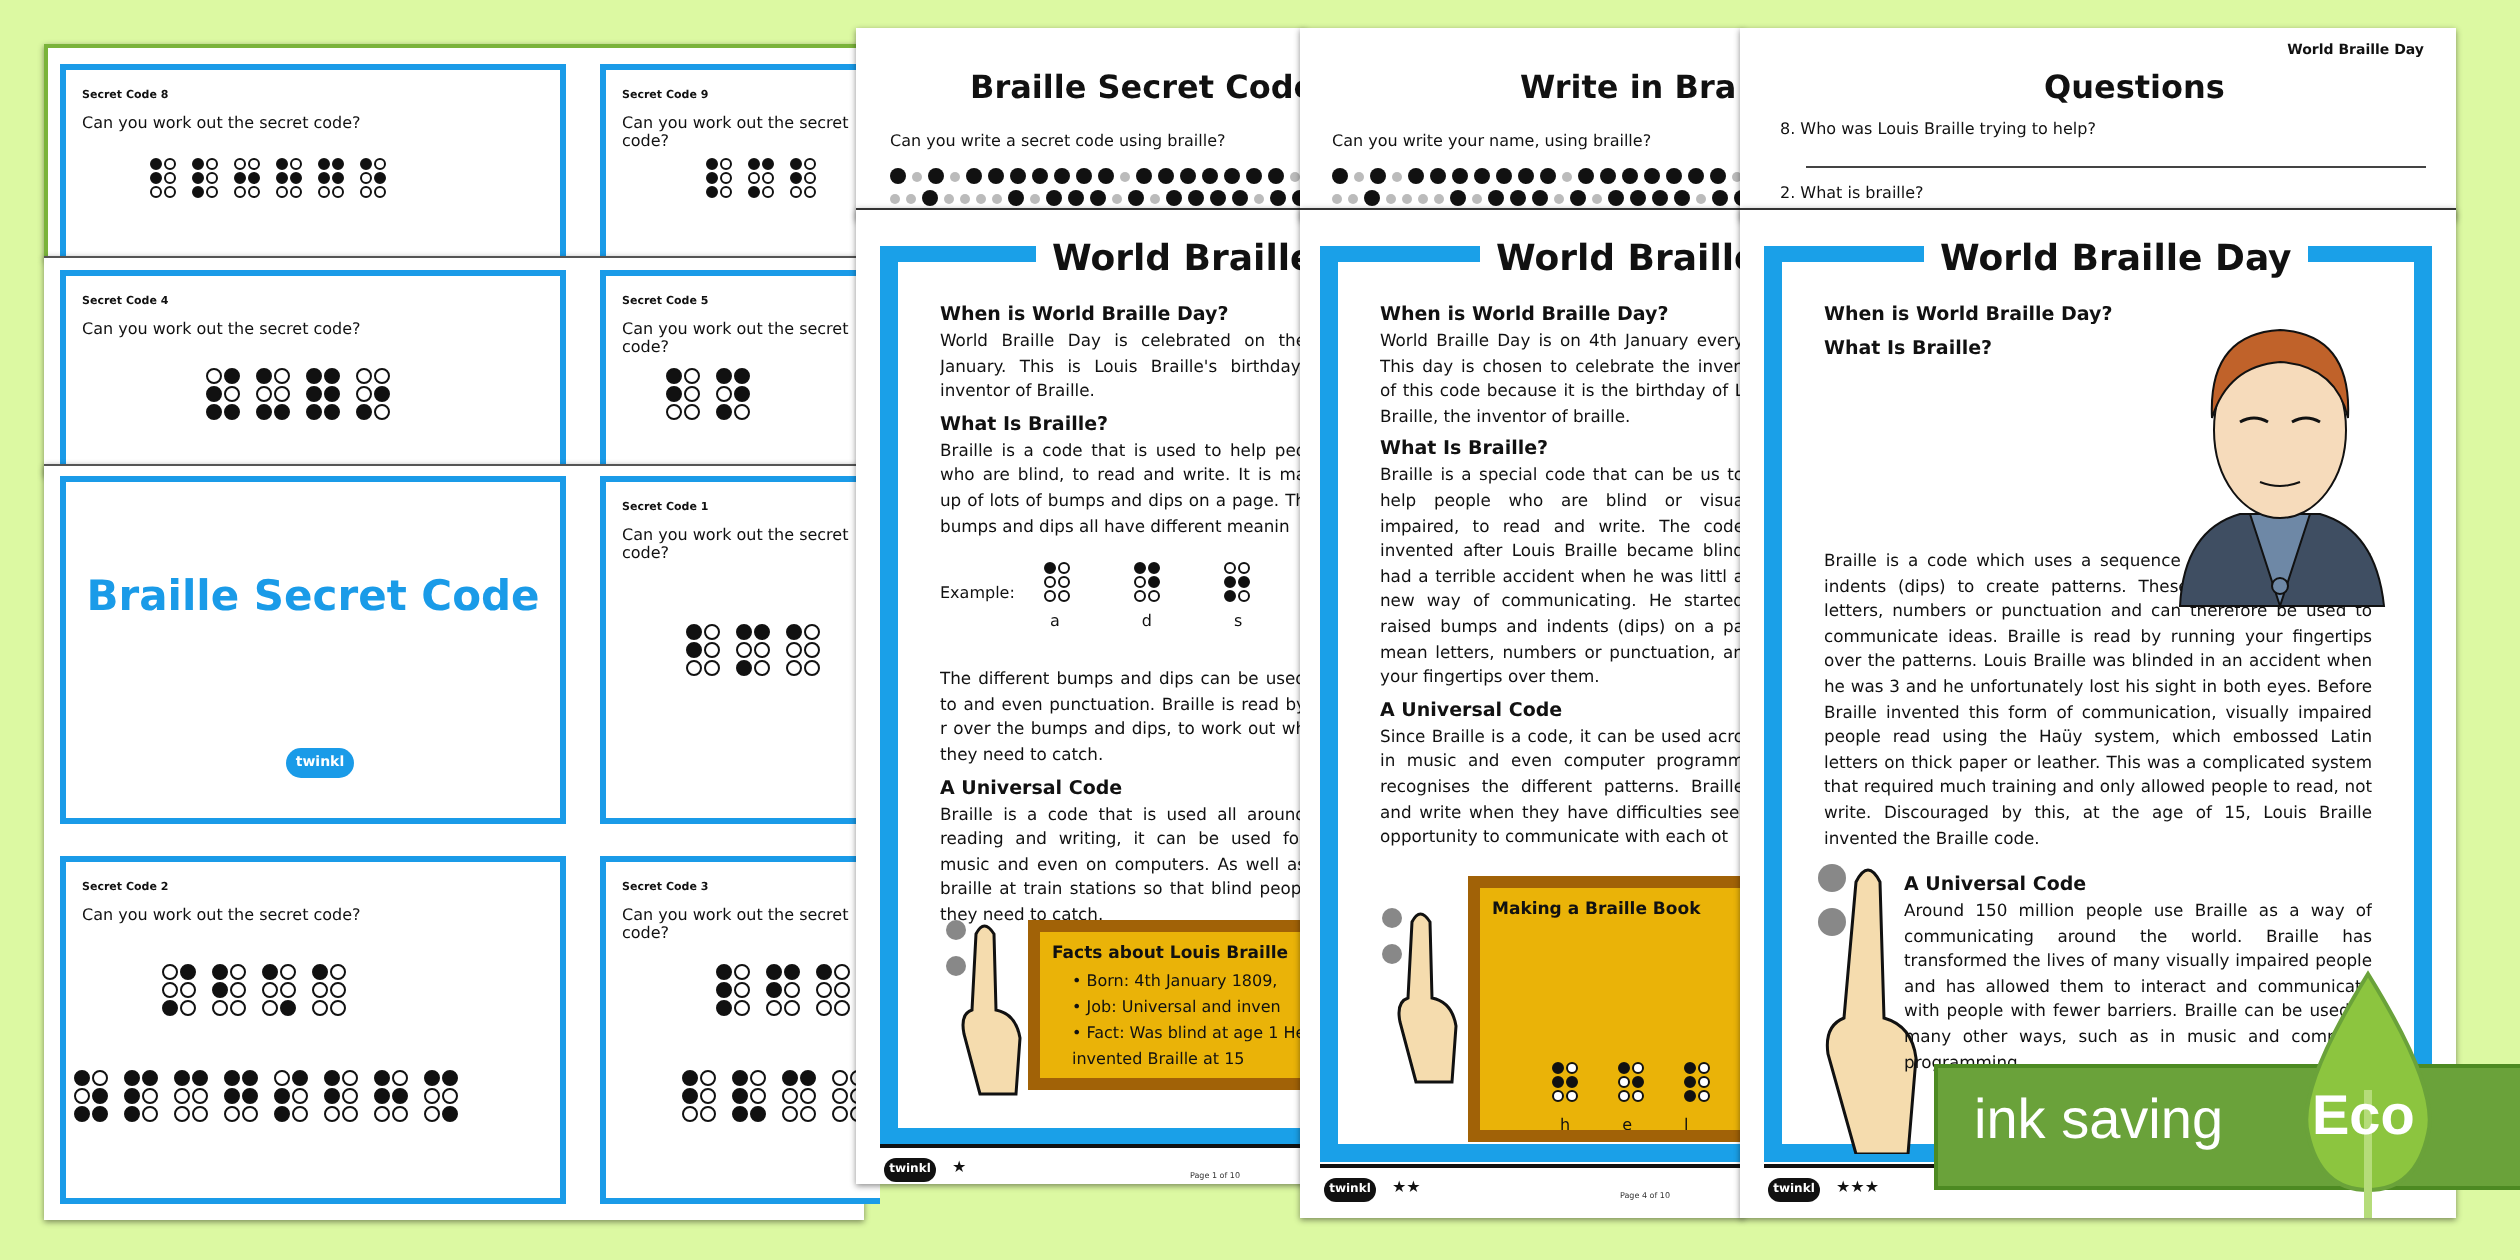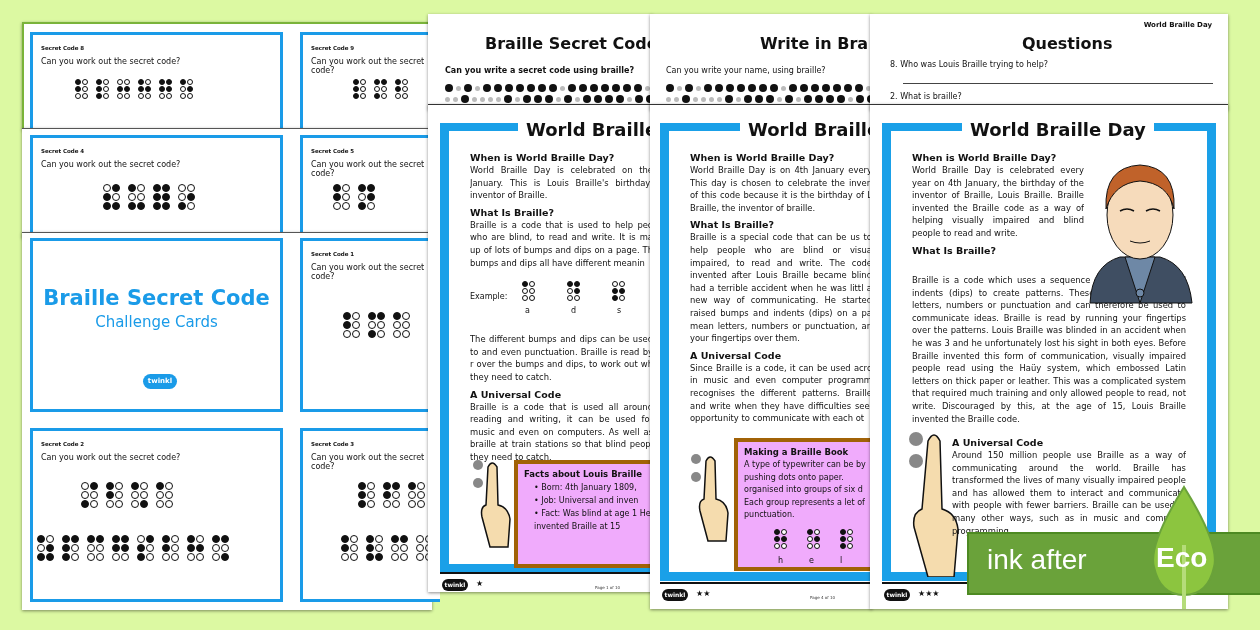--- a/index.html
+++ b/index.html
@@ -20,21 +20,21 @@
 .blue-frame{position:absolute;border:9px solid #1aa0e8;border-top-width:8px}
 .bft{position:absolute;background:#fff;font-weight:bold;font-size:18px;padding:0 8px;white-space:nowrap}
 .txt{position:absolute;font-size:8.4px;line-height:12.6px;color:#111;overflow:hidden}
 .txt h4{font-size:9.5px;line-height:13px;margin-top:2px}
 .txt p{text-align:justify}
 .foot{position:absolute;border-top:2px solid #111}
 .tw-b{position:absolute;background:#111;color:#fff;border-radius:8px;font-size:6px;font-weight:bold;text-align:center;line-height:12px}
 .star{position:absolute;font-size:8px;color:#111}
 .pg{position:absolute;font-size:4px;color:#333}
 .hand{position:absolute}
-.fact{position:absolute;border:4px solid #a16207;background:#f0abfc;font-size:8px;line-height:13px;padding:4px 6px;overflow:hidden}
+.fact{position:absolute;border:6px solid #a16207;background:#eab308;font-size:8px;line-height:13px;padding:4px 6px;overflow:hidden}
 .fact b{font-size:8.5px}
 .eco{position:absolute;left:967px;top:532px;width:293px;height:63px;background:#6aa23a;border:2px solid #4d8a22;border-right:none}
 .eco-t{position:absolute;left:18px;top:10px;color:#fff;font-size:28px;font-family:"Liberation Sans",sans-serif}
 .leaf{position:absolute;left:1148px;top:485px;width:72px;height:124px}
 .eco-l{position:absolute;left:1156px;top:542px;color:#fff;font-size:28px;font-weight:bold;font-family:"Liberation Sans",sans-serif}
 .dotrow{position:absolute;display:flex;gap:3px;align-items:center}
 .sd{border-radius:50%;background:#111}
 .sd.g{background:#bbb}
 </style>
 </head>
@@ -184,21 +184,20 @@
         <div class="d f"></div>
         <div class="d f"></div>
         <div class="d"></div>
       </div>
     </div>
 </div>
 
 <div class="sheet" style="left:22px;top:232px;width:410px;height:378px;border-top:1px solid #555"></div>
 <div class="card" style="left:30px;top:238px;width:253px;height:174px">
   <div class="cover-t" style="top:45px;font-size:21px">Braille Secret Code</div>
-  <div class="cover-t" style="top:72px;font-size:15px;font-weight:normal">Challenge Cards</div>
   <div class="twinkl" style="left:110px;top:133px;width:34px;height:15px">twinkl</div>
 </div>
 <div class="card" style="left:300px;top:238px;width:140px;height:174px;border-right:none">
   <div class="ctitle">Secret Code 1</div>
   <div class="cq">Can you work out the secret code?</div>
   <div class="br" style="left:40px;top:71px" id="bp1">
       <div class="cell">
         <div class="d f"></div>
         <div class="d"></div>
         <div class="d f"></div>
@@ -388,21 +387,21 @@
         <div class="d"></div>
         <div class="d"></div>
         <div class="d"></div>
         <div class="d"></div>
       </div>
     </div>
 </div>
 
 <div class="sheet" style="left:428px;top:14px;width:225px;height:96px;overflow:hidden">
   <div class="ph" style="left:57px;top:20px;font-size:16px">Braille Secret Code</div>
-  <div class="ph" style="left:17px;top:52px;font-size:8px;font-weight:bold">Can you write a secret code using braille?</div>
+  <div class="ph" style="left:17px;top:52px;font-size:8px;font-weight:normal">Can you write a secret code using braille?</div>
   <div class="dotrow" style="left:17px;top:70px" id="dr1a">
       <span class="sd" style="width: 8px; height: 8px;"></span>
       <span class="sd g" style="width: 5px; height: 5px;"></span>
       <span class="sd" style="width: 8px; height: 8px;"></span>
       <span class="sd g" style="width: 5px; height: 5px;"></span>
       <span class="sd" style="width: 8px; height: 8px;"></span>
       <span class="sd" style="width: 8px; height: 8px;"></span>
       <span class="sd" style="width: 8px; height: 8px;"></span>
       <span class="sd" style="width: 8px; height: 8px;"></span>
       <span class="sd" style="width: 8px; height: 8px;"></span>
@@ -487,21 +486,21 @@
     </div>
     <p>The different bumps and dips can be used to and even punctuation. Braille is read by r over the bumps and dips, to work out wh they need to catch.</p>
     <h4 style="margin-top:4px">A Universal Code</h4>
     <p>Braille is a code that is used all around reading and writing, it can be used for music and even on computers. As well as braille at train stations so that blind peopl they need to catch.</p>
   </div>
   <svg class="hand" style="left:42px;top:352px" width="50" height="92" viewBox="0 0 50 92">
     <circle cx="8" cx2="" cy="8" r="5" fill="#888"></circle>
       <circle cx="8" cy="26" r="5" fill="#888"></circle>
     <path d="M20 90 L12 60 Q10 50 16 48 L18 10 Q22 2 27 10 L28 48 Q38 50 40 62 L38 90 Z" fill="#f5dcae" stroke="#111" stroke-width="1.5"></path>
   </svg>
-  <div class="fact" style="left:86px;top:355px;width:145px;height:108px;border-right:none">
+  <div class="fact" style="left:86px;top:355px;width:145px;height:85px;border-right:none">
     <b>Facts about Louis Braille</b>
     <div style="padding-left:10px">• <span>Born: 4th January 1809,</span></div>
     <div style="padding-left:10px">• <span>Job: Universal and inven</span></div>
     <div style="padding-left:10px">• <span>Fact: Was blind at age 1 He invented Braille at 15</span></div>
   </div>
   <div class="foot" style="left:12px;top:467px;width:213px"></div>
   <div class="tw-b" style="left:14px;top:474px;width:26px;height:12px">twinkl</div>
   <div class="star" style="left:48px;top:474px">★</div>
   <div class="pg" style="left:167px;top:480px">Page 1 of 10</div>
 </div>
@@ -567,21 +566,20 @@
     <h4 style="margin-top:4px">A Universal Code</h4>
     <p>Since Braille is a code, it can be used acro in music and even computer programm recognises the different patterns. Braille and write when they have difficulties seei opportunity to communicate with each ot</p>
   </div>
   <svg class="hand" style="left:38px;top:346px" width="50" height="92" viewBox="0 0 50 92">
     <circle cx="8" cy="8" r="5" fill="#888"></circle>
       <circle cx="8" cy="26" r="5" fill="#888"></circle>
     <path d="M20 90 L12 60 Q10 50 16 48 L18 10 Q22 2 27 10 L28 48 Q38 50 40 62 L38 90 Z" fill="#f5dcae" stroke="#111" stroke-width="1.5"></path>
   </svg>
   <div class="fact" style="left:84px;top:333px;width:140px;height:133px;border-right:none">
     <b>Making a Braille Book</b>
-    <p style="font-size:8px;line-height:12.5px">A type of typewriter can be by pushing dots onto paper. organised into groups of six d Each group represents a let of punctuation.</p>
     <div class="br small" id="ex2" style="left:36px;top:87px;gap:20px">
         <div class="cell">
           <div class="d f"></div>
           <div class="d"></div>
           <div class="d f"></div>
           <div class="d f"></div>
           <div class="d"></div>
           <div class="d"></div>
         </div>
         <div class="cell">
@@ -618,21 +616,20 @@
   <div class="ph" style="left:152px;top:20px;font-size:16px">Questions</div>
   <div class="ph" style="left:20px;top:46px;font-size:8px;font-weight:normal">8.  Who was Louis Braille trying to help?</div>
   <div style="position:absolute;left:33px;top:69px;width:310px;border-top:1px solid #444"></div>
   <div class="ph" style="left:20px;top:78px;font-size:8px;font-weight:normal">2.  What is braille?</div>
 </div>
 <div class="sheet" style="left:870px;top:104px;width:358px;height:505px;border-top:1px solid #333;overflow:hidden">
   <div class="blue-frame" style="left:12px;top:18px;width:334px;height:458px"></div>
   <div class="bft" style="left:92px;top:14px">World Braille Day</div>
   <div class="txt" style="left:42px;top:44px;width:172px;height:150px">
     <h4>When is World Braille Day?</h4>
-    <p>World Braille Day is celebrated every year on 4th January, the birthday of the inventor of Braille, Louis Braille. Braille invented the Braille code as a way of helping visually impaired and blind people to read and write.</p>
     <h4 style="margin-top:4px">What Is Braille?</h4>
   </div>
   <div class="txt" style="left:42px;top:169px;width:274px;height:164px;text-indent:0">
     <p style="shape-outside:none">Braille is a code which uses a sequence of raised bumps and indents (dips) to create patterns. These patterns can mean letters, numbers or punctuation and can therefore be used to communicate ideas. Braille is read by running your fingertips over the patterns. Louis Braille was blinded in an accident when he was 3 and he unfortunately lost his sight in both eyes. Before Braille invented this form of communication, visually impaired people read using the Haüy system, which embossed Latin letters on thick paper or leather. This was a complicated system that required much training and only allowed people to read, not write. Discouraged by this, at the age of 15, Louis Braille invented the Braille code.</p>
   </div>
   <svg style="position:absolute;left:210px;top:48px" width="120" height="155" viewBox="0 0 120 155">
     <path d="M10 150 Q12 112 40 104 L80 104 Q108 112 112 150 Z" fill="#3f4e62" stroke="#111"></path>
     <path d="M45 104 L60 150 L75 104 Z" fill="#6e88a6" stroke="#111"></path>
     <circle cx="60" cy="140" r="4" fill="#6e88a6" stroke="#111"></circle>
     <ellipse cx="60" cy="62" rx="33" ry="44" fill="#f6dbbb" stroke="#111"></ellipse>
@@ -648,19 +645,19 @@
   <div class="txt" style="left:82px;top:329px;width:234px;height:104px">
     <h4>A Universal Code</h4>
     <p>Around 150 million people use Braille as a way of communicating around the world. Braille has transformed the lives of many visually impaired people and has allowed them to interact and communicate with people with fewer barriers. Braille can be used in many other ways, such as in music and computer programming.</p>
   </div>
   <div class="foot" style="left:12px;top:477px;width:334px"></div>
   <div class="tw-b" style="left:14px;top:484px;width:26px;height:12px">twinkl</div>
   <div class="star" style="left:48px;top:484px">★★★</div>
 </div>
 
 <div class="eco">
-  <div class="eco-t">ink after</div>
+  <div class="eco-t">ink saving</div>
 </div>
 <svg class="leaf" viewBox="0 0 72 124">
   <path d="M36 2 Q72 60 66 82 Q60 110 36 110 Q12 110 6 82 Q0 60 36 2 Z" fill="#8cc53f" stroke="#6aa23a" stroke-width="2"></path>
   <line x1="36" y1="60" x2="36" y2="124" stroke="#b5dc7a" stroke-width="4"></line>
 </svg>
 <div class="eco-l">Eco</div>
 
 </body></html>

